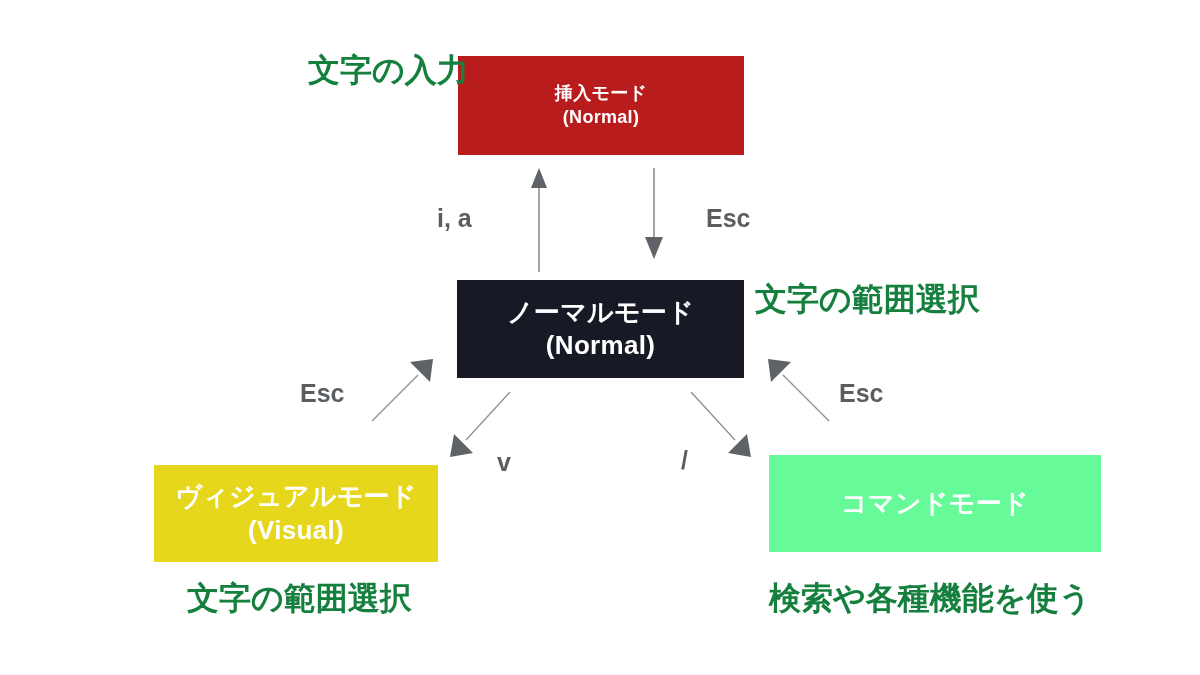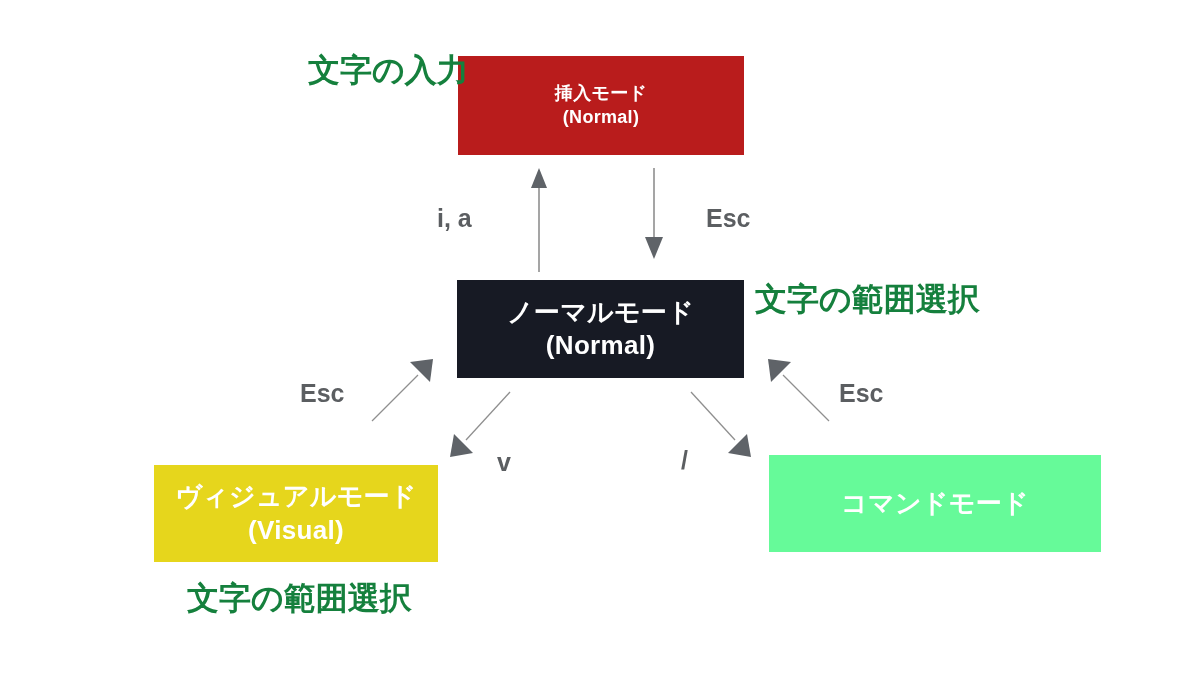--- a/index.html
+++ b/index.html
@@ -155,20 +155,21 @@
     <span class="l2">(Normal)</span>
   </div>
 
   <div class="node" id="node-command">
     <span class="l1">コマンドモード</span>
   </div>
 
   <div class="side-note" id="note-insert">文字の入力</div>
   <div class="side-note" id="note-normal">文字の範囲選択</div>
   <div class="side-note" id="note-visual">文字の範囲選択</div>
+  <div class="side-note" id="note-command">検索や各種機能を使う</div>
 
   <div class="key-label" id="key-ia">i, a</div>
   <div class="key-label" id="key-esc-insert">Esc</div>
   <div class="key-label" id="key-esc-visual">Esc</div>
   <div class="key-label" id="key-v">v</div>
   <div class="key-label" id="key-slash">/</div>
   <div class="key-label" id="key-esc-command">Esc</div>
 
 </div>
 

